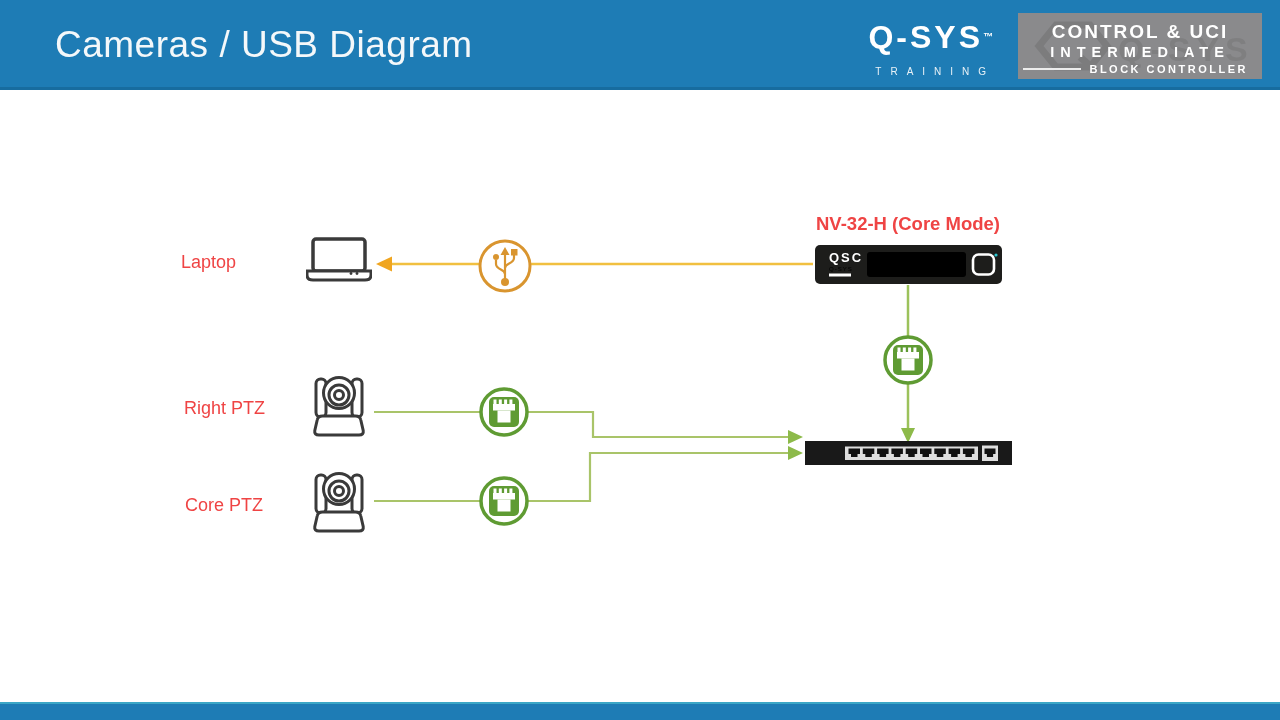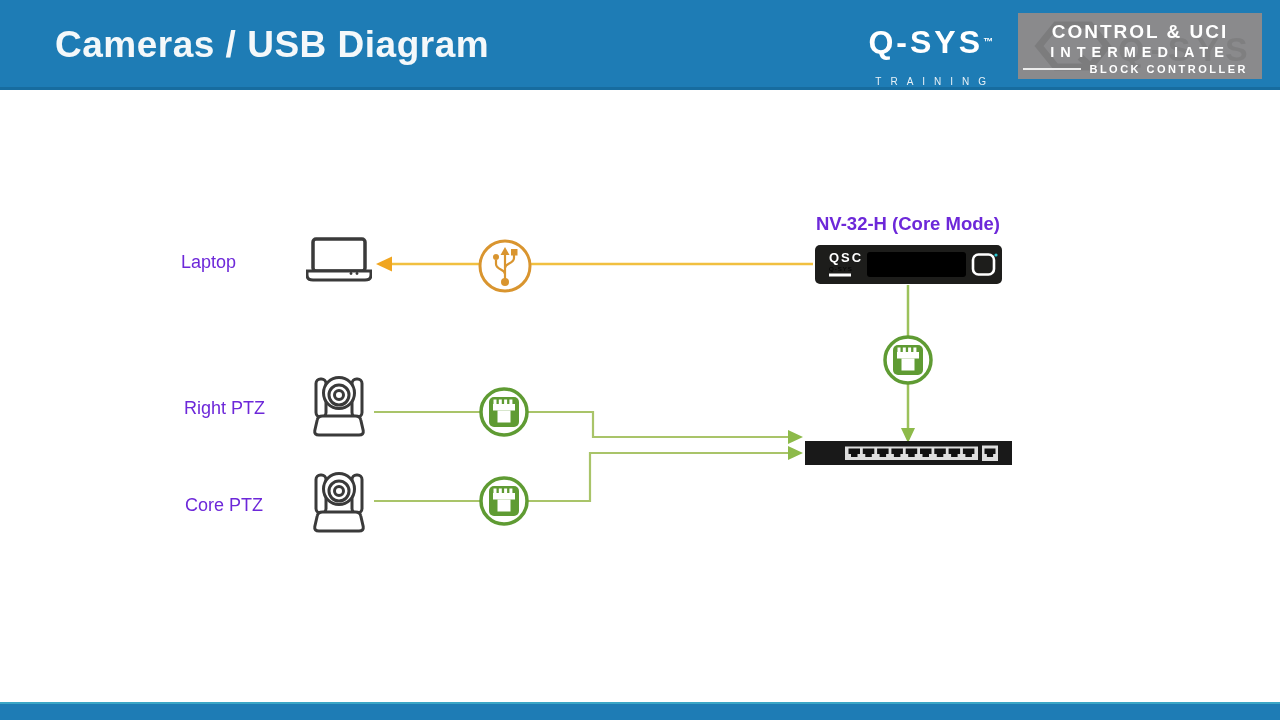--- a/index.html
+++ b/index.html
@@ -7,26 +7,26 @@
     width:1280px;height:720px;position:relative;overflow:hidden;
     background:#ffffff;font-family:"Liberation Sans",sans-serif;
   }
   
   .header{
     position:absolute;top:0;left:0;width:1280px;height:90px;
     background:#1E7CB5;border-bottom:3px solid #176C9F;box-sizing:border-box;
   }
   .page-title{
     position:absolute;left:55px;top:24px;
-    font-size:37px;font-weight:bold;color:#F4F8FA;letter-spacing:0.5px;
+    font-size:37px;font-weight:normal;color:#F4F8FA;letter-spacing:0.5px;
   }
   .brand{
     position:absolute;right:284px;top:20px;color:#fff;text-align:center;
   }
-  .brand-name{font-size:32px;font-weight:bold;letter-spacing:3px;line-height:44px;}
+  .brand-name{font-size:32px;font-weight:bold;letter-spacing:3px;line-height:34px;}
   .brand-tm{font-size:10px;vertical-align:top;}
   .brand-sub{font-size:10px;letter-spacing:9px;margin-top:12px;padding-left:6px;color:#E9F2F7;}
   .badge{
     position:absolute;right:18px;top:13px;width:244px;height:66px;
     background:#8A8A8C;color:#fff;overflow:hidden;
   }
   .badge-wm{position:absolute;left:0;top:0;z-index:1;}
   .badge-content{position:relative;z-index:2;padding-top:8px;text-align:center;}
   .badge-line1{font-size:19px;font-weight:bold;letter-spacing:2px;}
   .badge-line2{font-size:14.5px;font-weight:bold;letter-spacing:6px;margin-top:1px;}
@@ -38,21 +38,21 @@
   .badge-line3{font-size:11px;font-weight:bold;letter-spacing:2.5px;}
   
   .footer{
     position:absolute;bottom:0;left:0;width:1280px;height:18px;
     background:#1E7CB5;border-top:2px solid #3BA6C6;box-sizing:border-box;
   }
   
   .stage{position:absolute;left:0;top:90px;width:1280px;height:612px;}
   .connectors{position:absolute;left:0;top:0;z-index:1;}
   .icon-svg{position:absolute;z-index:2;}
-  .lbl{position:absolute;z-index:3;font-size:18px;color:#6d28d9;line-height:22px;}
+  .lbl{position:absolute;z-index:3;font-size:18px;color:#ef4444;line-height:22px;}
   .lbl-right{text-align:left;}
   .lbl-center{text-align:center;}
   .lbl-bold{font-weight:600;font-size:18.5px;}
 </style>
 </head>
 <body>
 
 <div class="header">
   <div class="page-title">Cameras / USB Diagram</div>
 

